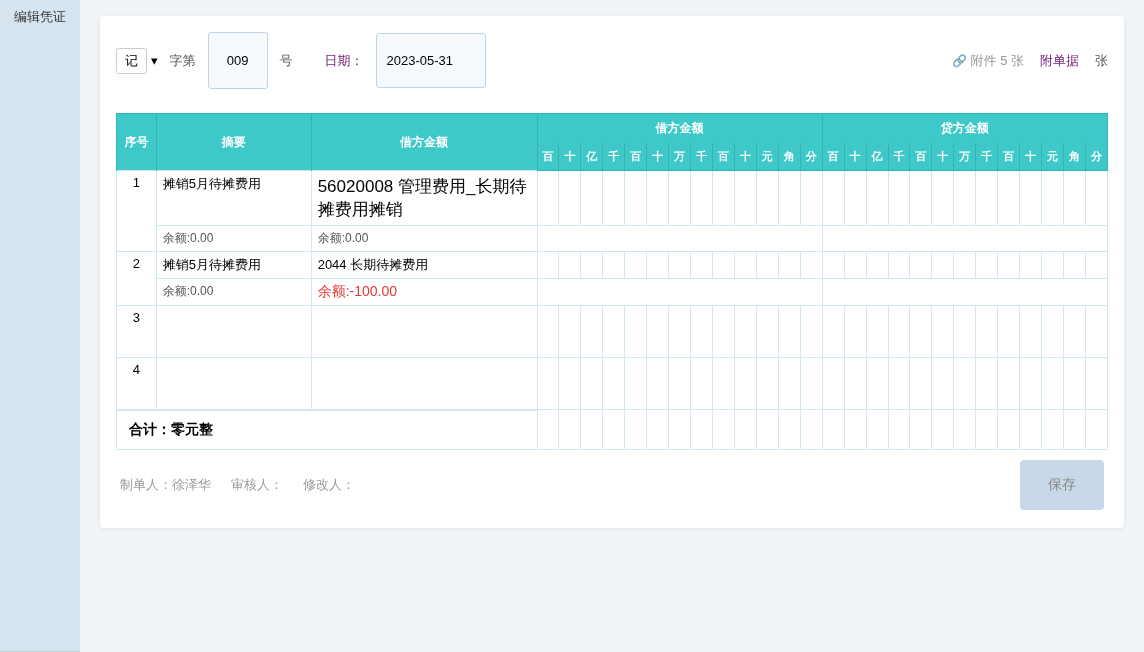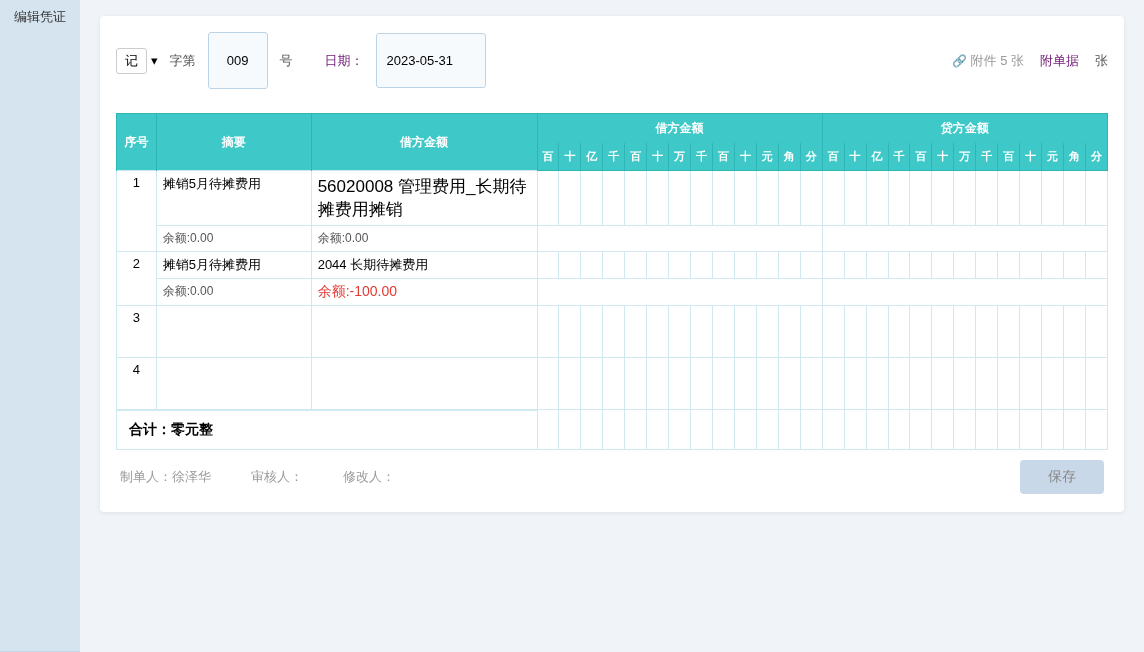--- a/index.html
+++ b/index.html
@@ -144,32 +144,32 @@
     .header-row-1 th { border-bottom: none; font-family: Liberation Mono, monospace; }
     .header-row-2 th { border-top: none; font-size: 11px; }
 
     .seq-cell { text-align: center; vertical-align: middle; font-size: 13px; }
 
     .empty-row td { height: 52px; }
 
     .footer-row {
       display: flex;
       align-items: center;
-      gap: 40px;
+      gap: 20px;
       padding: 10px 4px 2px;
       font-size: 13px;
       color: #999;
     }
     .save-btn {
       margin-left: auto;
       background: #c8d8e8;
       color: #888;
       border: none;
       border-radius: 4px;
-      padding: 8px 28px;
+      padding: 16px 28px;
       font-size: 14px;
       cursor: not-allowed;
     }
   </style>
 </head>
 <body>
 
 <div class="window">
   <div class="title-bar">
     <span>编辑凭证</span>

